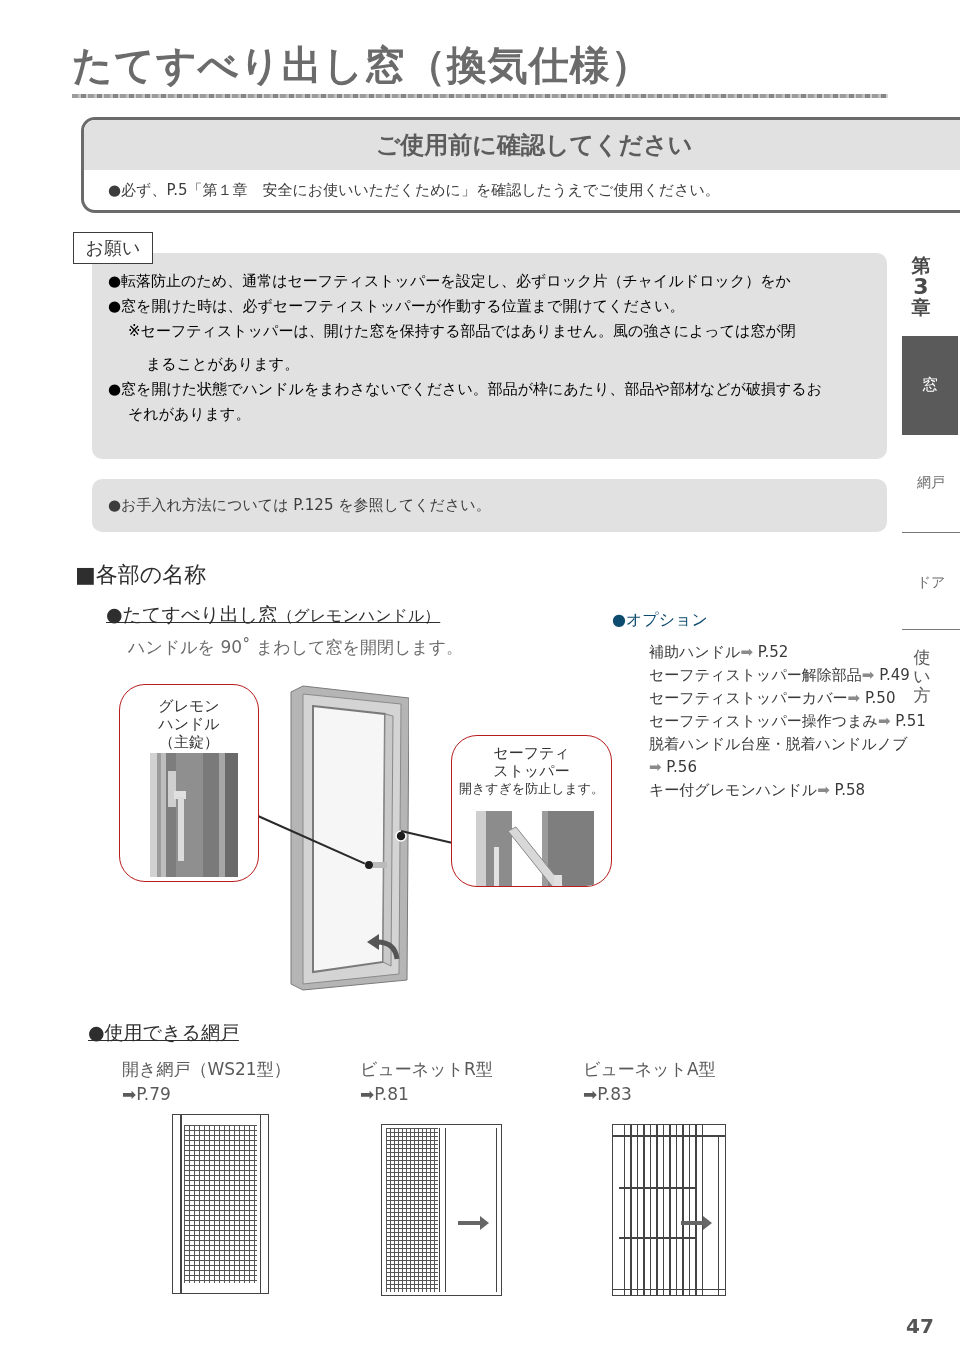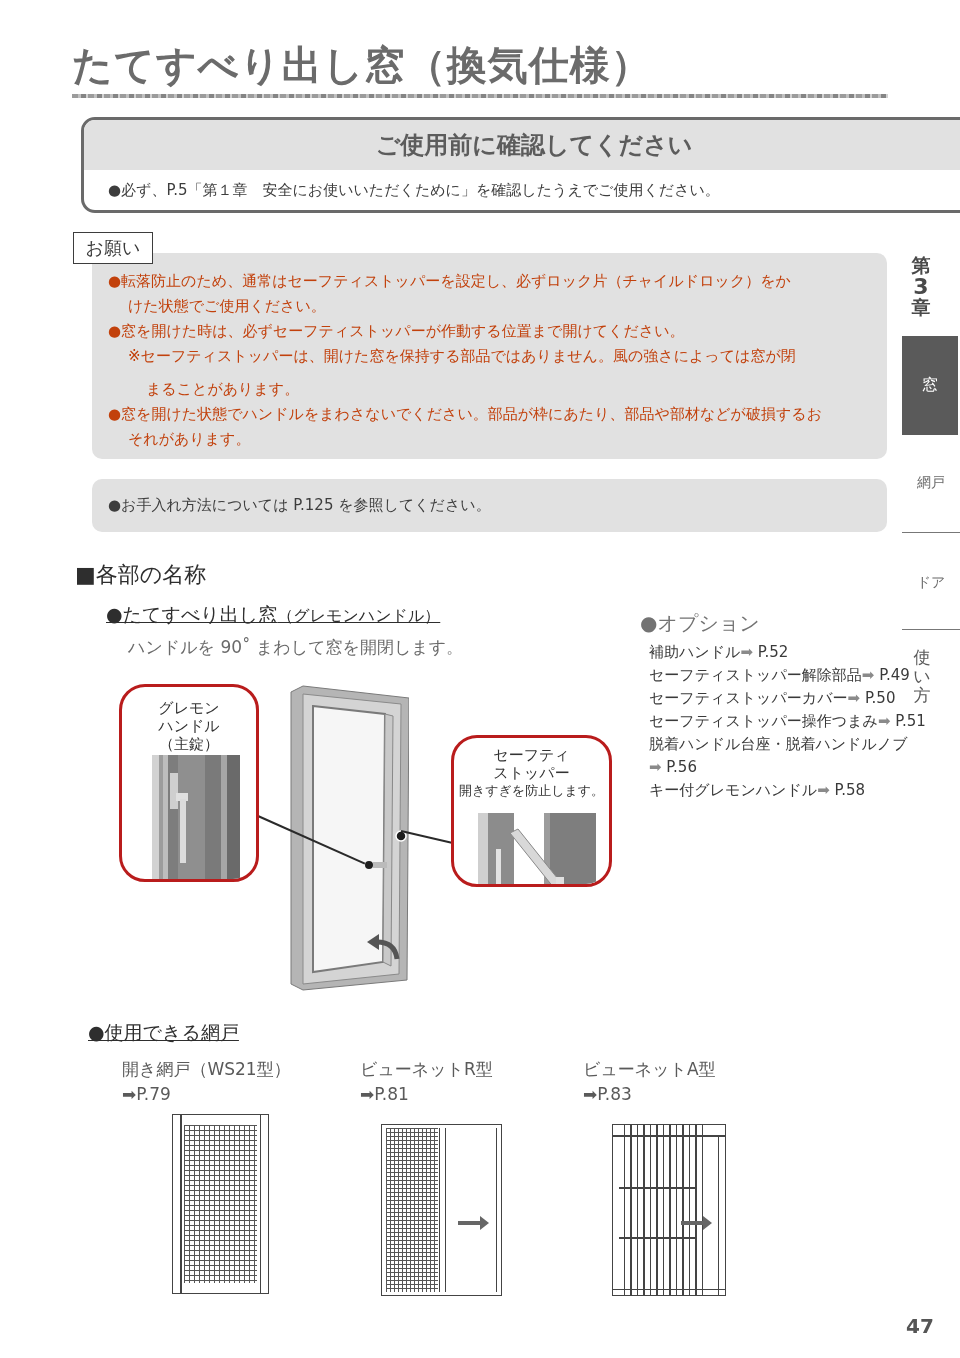--- a/index.html
+++ b/index.html
@@ -14,45 +14,45 @@
     background: repeating-linear-gradient(90deg, #8a8a8a 0 6px, #b5b5b5 6px 9px, #6f6f6f 9px 14px, #c9c9c9 14px 16px); opacity: .85; }
 
   
   .check-box { left: 81px; top: 117px; width: 906px; height: 96px; border: 3px solid #6a6a6a; border-radius: 14px; overflow: hidden; background: #fff; }
   .check-head { height: 50px; background: #e1e1e1; display: flex; align-items: center; justify-content: center; font-size: 24px; font-weight: bold; color: #5c5c5c; }
   .check-body { height: 40px; display: flex; align-items: center; padding-left: 24px; font-size: 15px; color: #3d3d3d; }
 
   
   .onegai-tag { left: 73px; top: 232px; width: 80px; height: 32px; border: 1.5px solid #3d3d3d; background: #fff; display: flex; align-items: center; justify-content: center; font-size: 18px; color: #3a3a3a; z-index: 2; }
   .onegai-box { left: 92px; top: 253px; width: 795px; height: 206px; background: #e1e1e1; border-radius: 10px; padding: 16px 14px 0 16px; }
-  .onegai-box p { font-size: 15px; line-height: 25px; color: #c2410c; }
+  .onegai-box p { font-size: 15px; line-height: 25px; color: #000000; }
   .indent1 { padding-left: 20px; }
   .indent2 { padding-left: 38px; margin-top: 8px; }
 
   .care-box { left: 92px; top: 479px; width: 795px; height: 53px; background: #e1e1e1; border-radius: 10px; display: flex; align-items: center; padding-left: 16px; font-size: 15px; color: #3d3d3d; }
 
   
   .chapter-label { left: 903px; top: 255px; width: 36px; text-align: center; font-size: 19px; font-weight: bold; line-height: 21px; color: #4a4a4a; }
   .side-tab-active { left: 902px; top: 336px; width: 56px; height: 99px; background: #5a5a5a; color: #fff; display: flex; align-items: center; justify-content: center; font-size: 16px; }
   .side-tab { left: 902px; width: 58px; text-align: center; color: #6a6a6a; font-size: 14px; }
   .side-rule { left: 902px; width: 58px; height: 1px; background: #777; }
   .side-tab-vert { left: 902px; top: 648px; width: 40px; text-align: center; font-size: 17px; line-height: 19px; color: #5a5a5a; }
 
   
   .sec-head { left: 75px; top: 560px; font-size: 22px; color: #2e2e2e; }
   .sub-head { font-size: 19px; color: #2e2e2e; text-decoration: underline; }
   .sub-note { left: 128px; top: 636px; font-size: 17px; color: #6a6a6a; text-align: right; }
 
   
-  .opt-head { left: 640px; top: 610px; font-size: 20px; color: #737373; }
+  .opt-head { left: 612px; top: 610px; font-size: 16px; color: #0c4a6e; }
   .opt-list { left: 649px; top: 641px; font-size: 15px; line-height: 23px; color: #3a3a3a; }
   .opt-list .arrow { color: #8a8a8a; }
 
   
-  .callout { border: 3px solid #b91c1c; border-radius: 26px; background: #fff; overflow: hidden; }
+  .callout { border: 1px solid #b91c1c; border-radius: 26px; background: #fff; overflow: hidden; }
   .callout-label { text-align: center; font-size: 15px; line-height: 18px; color: #333; }
   .photo-dark { background: linear-gradient(90deg, #d2d2d2 0 8%, #9c9c9c 8% 12%, #bdbdbd 12% 18%, #7d7d7d 18% 30%, #8f8f8f 30% 60%, #7a7a7a 60% 78%, #a6a6a6 78% 85%, #6a6a6a 85% 100%); position: relative; }
 
   
   .leader { height: 2px; background: #2a2a2a; transform-origin: 0 50%; }
 
   
   .screens-head { left: 88px; top: 1020px; }
   .screen-col { font-size: 17px; line-height: 25px; color: #5a5a5a; }
   .screen-drawing { border: 1.5px solid #444; background: #fff; }
@@ -68,21 +68,20 @@
 <div class="abs title-rule"></div>
 
 <div class="abs check-box">
   <div class="check-head">ご使用前に確認してください</div>
   <div class="check-body">●必ず、P.5「第１章　安全にお使いいただくために」を確認したうえでご使用ください。</div>
 </div>
 
 <div class="abs onegai-tag">お願い</div>
 <div class="abs onegai-box">
   <p>●転落防止のため、通常はセーフティストッパーを設定し、必ずロック片（チャイルドロック）をか</p>
-  <p class="indent1">けた状態でご使用ください。</p>
   <p>●窓を開けた時は、必ずセーフティストッパーが作動する位置まで開けてください。</p>
   <p class="indent1">※セーフティストッパーは、開けた窓を保持する部品ではありません。風の強さによっては窓が閉</p>
   <p class="indent2">まることがあります。</p>
   <p>●窓を開けた状態でハンドルをまわさないでください。部品が枠にあたり、部品や部材などが破損するお</p>
   <p class="indent1">それがあります。</p>
 </div>
 
 <div class="abs care-box">●お手入れ方法については P.125 を参照してください。</div>
 
 <div class="abs chapter-label">

